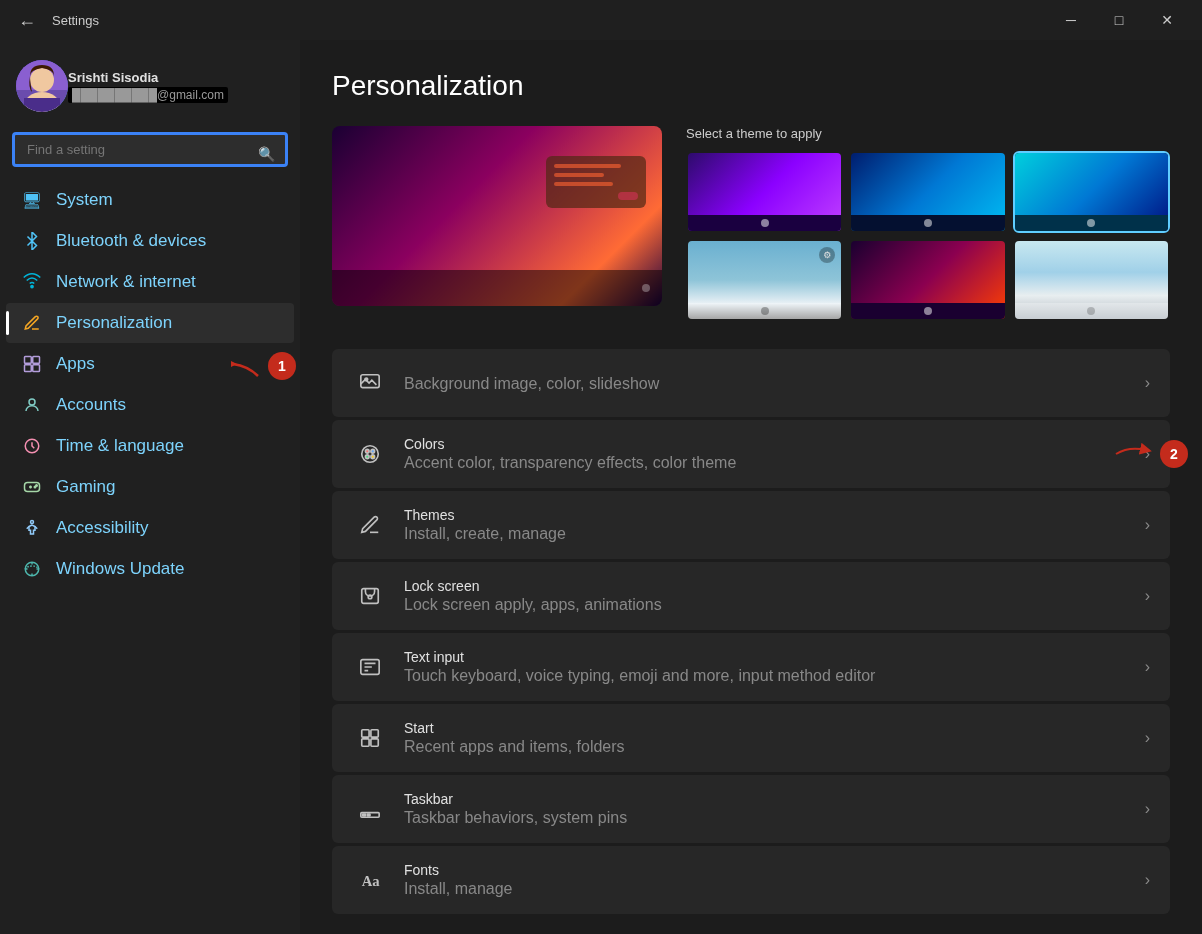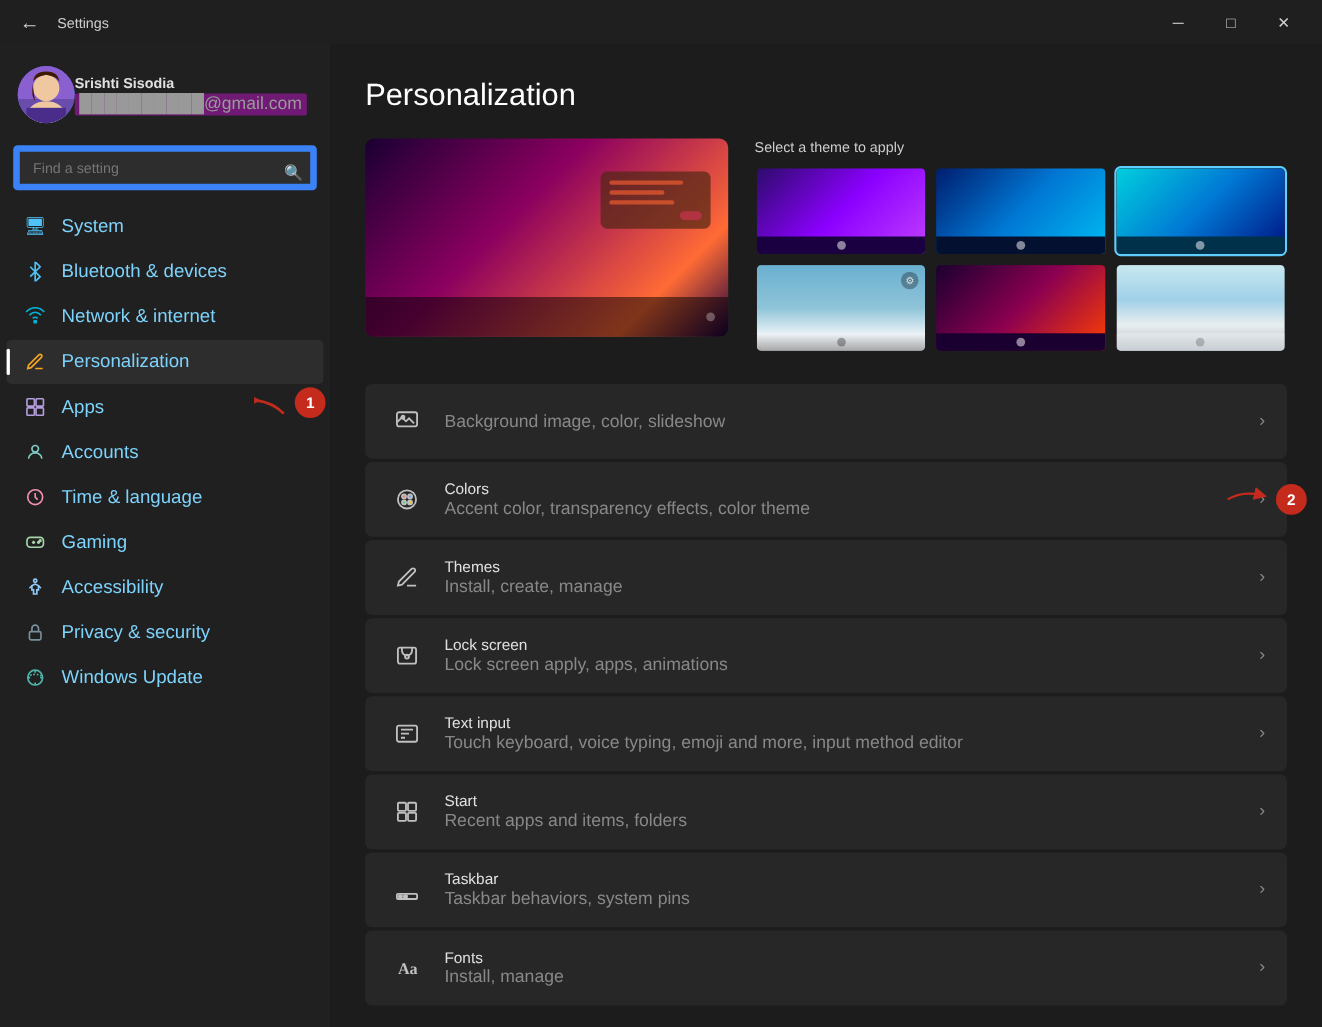--- a/index.html
+++ b/index.html
@@ -86,38 +86,38 @@
       align-items: center;
       justify-content: center;
     }
     .user-avatar svg { width: 52px; height: 52px; }
     .user-info-name {
       font-size: 13px;
       font-weight: 600;
       color: #e0e0e0;
     }
     .user-info-email {
-      font-size: 16px;
+      font-size: 12px;
       color: #999;
-      background: #701a75;
+      background: #000000;
       border-radius: 2px;
       padding: 1px 4px;
       margin-top: 2px;
       display: inline-block;
     }
 
     
     .search-container {
       padding: 4px 12px 12px 12px;
       position: relative;
     }
     .search-input {
       width: 100%;
       background: #2d2d2d;
-      border: 6px solid #3b82f6;
+      border: 3px solid #3b82f6;
       border-radius: 4px;
       color: #ccc;
       font-size: 13px;
       padding: 7px 36px 7px 12px;
       outline: none;
     }
     .search-icon-btn {
       position: absolute;
       right: 20px;
       top: 50%;
@@ -508,29 +508,20 @@
       </div>
       <div class="nav-item">
         <span class="nav-icon icon-access">
           <svg width="18" height="18" viewBox="0 0 24 24" fill="none" stroke="#90caf9" stroke-width="2">
             <circle cx="12" cy="4" r="2"></circle>
             <path d="M12 8l-4 2v5h2v5h4v-5h2v-5l-4-2z"></path>
             <path d="M8 10l-3 3M16 10l3 3"></path>
           </svg>
         </span>
         <span class="nav-label">Accessibility</span>
-      </div>
-      <div class="nav-item">
-        <span class="nav-icon icon-privacy">
-          <svg width="18" height="18" viewBox="0 0 24 24" fill="none" stroke="#78909c" stroke-width="2">
-            <rect x="5" y="11" width="14" height="10" rx="2"></rect>
-            <path d="M8 11V7a4 4 0 018 0v4"></path>
-          </svg>
-        </span>
-        <span class="nav-label">Privacy &amp; security</span>
       </div>
       <div class="nav-item">
         <span class="nav-icon icon-update">
           <svg width="18" height="18" viewBox="0 0 24 24" fill="none" stroke="#4db6ac" stroke-width="2">
             <path d="M3 12a9 9 0 1018 0 9 9 0 00-18 0"></path>
             <path d="M3 12h3M18 12h3M12 3v3M12 18v3"></path>
             <path d="M3 12c0 0 2-4 9-4s9 4 9 4" stroke-dasharray="2 2"></path>
           </svg>
         </span>
         <span class="nav-label">Windows Update</span>

